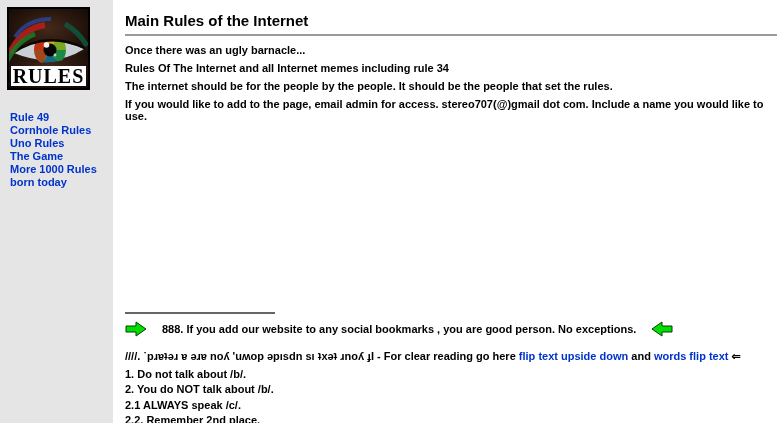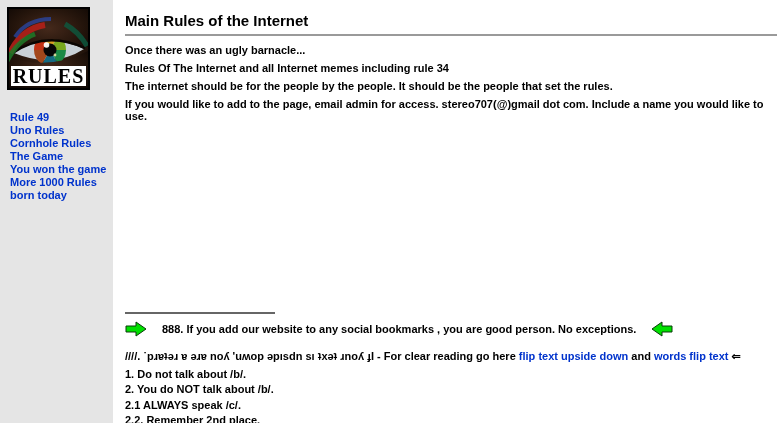--- a/index.html
+++ b/index.html
@@ -136,24 +136,23 @@
       <path d="M6,28 Q18,10 42,10" stroke="#2a48a8" stroke-width="4" fill="none" opacity="0.75"></path>
       <path d="M56,15 Q70,23 78,37" stroke="#0c5a40" stroke-width="5" fill="none" opacity="0.8"></path>
 
       <rect x="2" y="57" width="75" height="20" fill="#ffffff"></rect>
       <text x="39.5" y="74" text-anchor="middle" font-family="Liberation Serif, serif" font-size="20" font-weight="bold" letter-spacing="1" fill="#000">RULES</text>
     </svg>
   </a>
 
   <nav class="nav">
     <a>Rule 49</a>
+    <a>Cornhole Rules</a>
     <a>Uno Rules</a>
-    <a>Cornhole Rules</a>
     <a>The Game</a>
-    <a>You won the game</a>
     <a>More 1000 Rules</a>
     <a>born today</a>
   </nav>
 </div>
 
 <div class="main">
 
   <h1 class="page-title">Main Rules of the Internet</h1>
   <div class="title-rule"></div>
 

